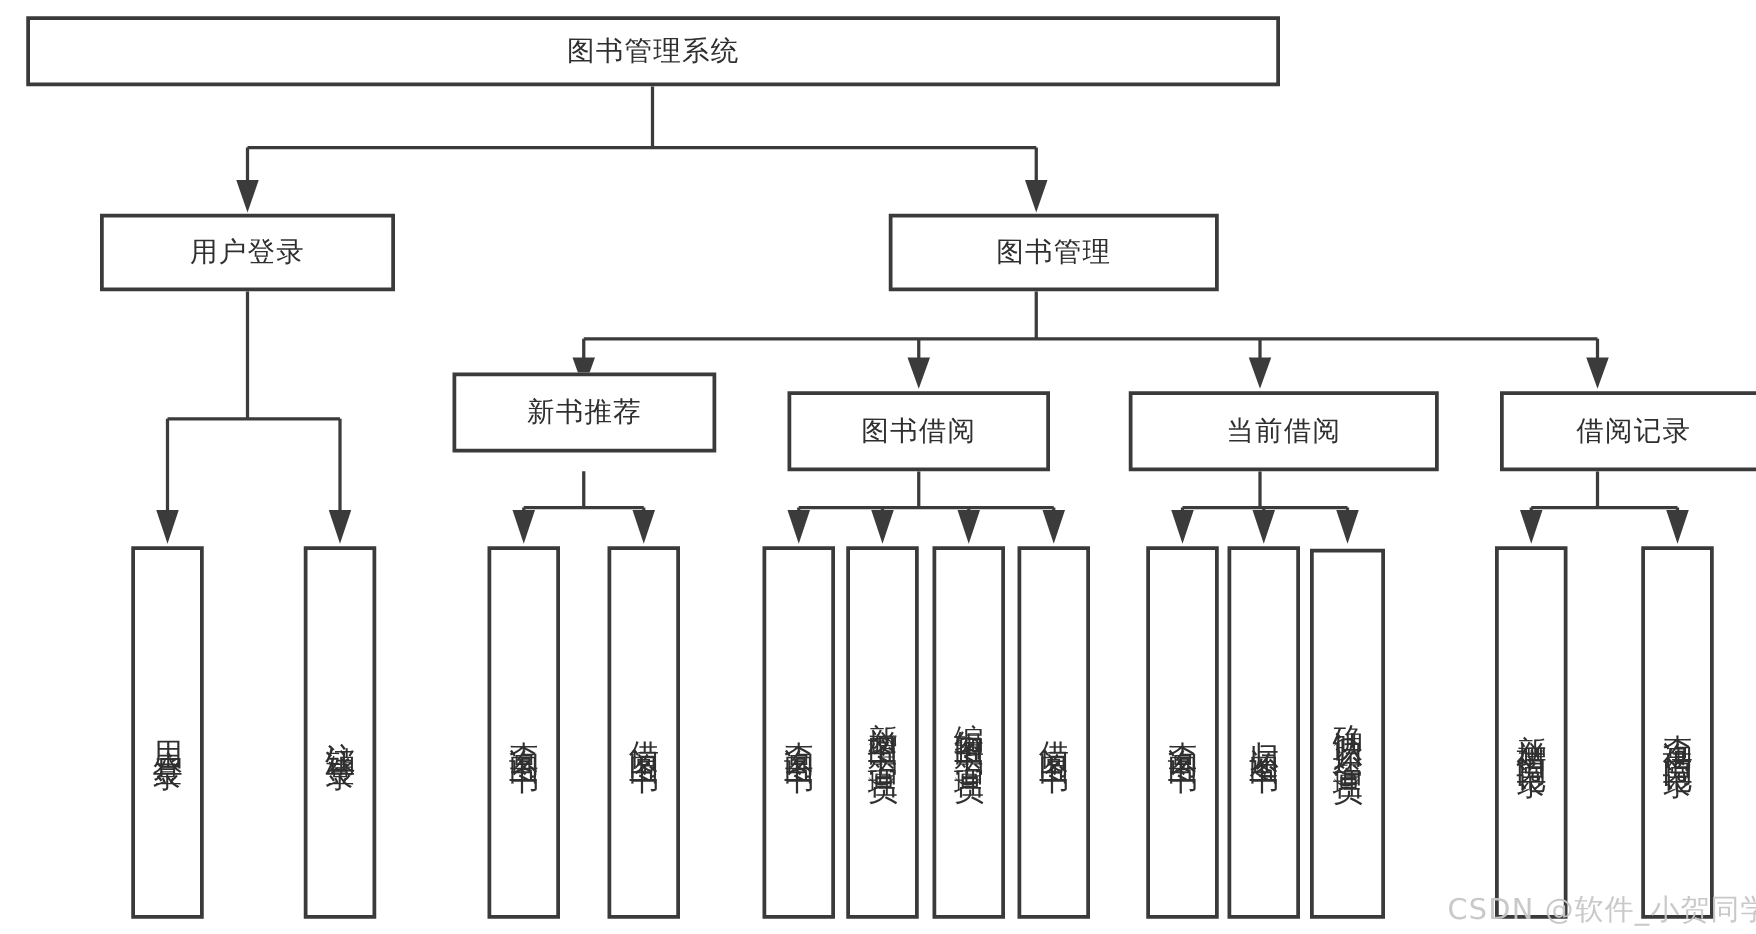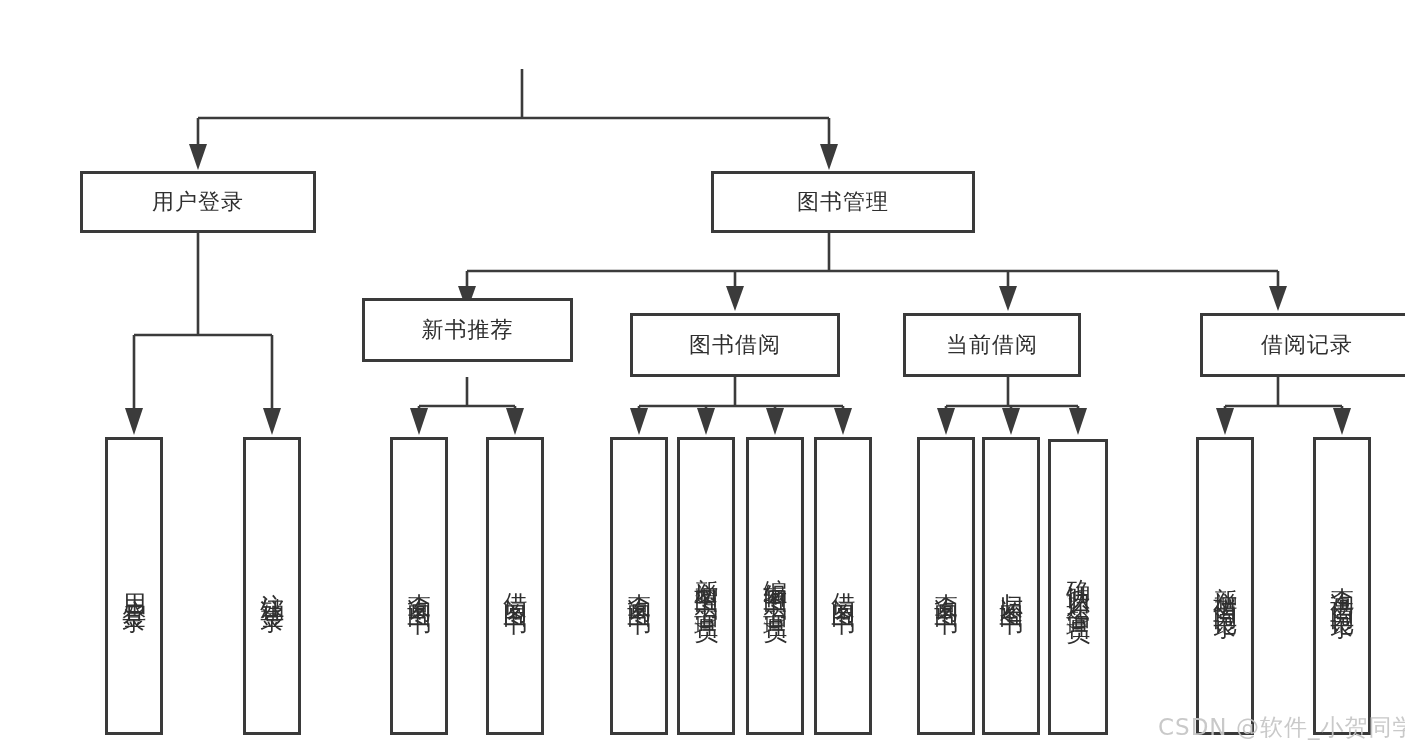--- a/index.html
+++ b/index.html
@@ -98,35 +98,38 @@
     <path class="lines" d="M1008 377 V406 M946 406 H1078 M946 406 V412 M1011 406 V412 M1078 406 V412"></path>
     <polygon points="937,408 955,408 946,435"></polygon>
     <polygon points="1002,408 1020,408 1011,435"></polygon>
     <polygon points="1069,408 1087,408 1078,435"></polygon>
 
     <path class="lines" d="M1278 377 V406 M1225 406 H1342 M1225 406 V412 M1342 406 V412"></path>
     <polygon points="1216,408 1234,408 1225,435"></polygon>
     <polygon points="1333,408 1351,408 1342,435"></polygon>
   </svg>
 
+  <div class="box" style="left:21px; top:13px; width:1003px; height:56px;">
+    <span>图书管理系统</span>
+  </div>
 
   <div class="box" style="left:80px; top:171px; width:236px; height:62px;">
     <span>用户登录</span>
   </div>
   <div class="box" style="left:711px; top:171px; width:264px; height:62px;">
     <span>图书管理</span>
   </div>
 
   <div class="box" style="left:362px; top:298px; width:211px; height:64px;">
     <span>新书推荐</span>
   </div>
   <div class="box" style="left:630px; top:313px; width:210px; height:64px;">
     <span>图书借阅</span>
   </div>
-  <div class="box" style="left:903px; top:313px; width:178px; height:64px;">
+  <div class="box" style="left:903px; top:313px; width:248px; height:64px;">
     <span>当前借阅</span>
   </div>
   <div class="box" style="left:1168px; top:313px; width:214px; height:64px;margin-left:32px;">
     <span>借阅记录</span>
   </div>
 
   <div class="box leaf" style="left:105px; top:437px; width:58px; height:298px;">
     <span class="vtext">用户登录</span>
   </div>
   <div class="box leaf" style="left:243px; top:437px; width:58px; height:298px;">

